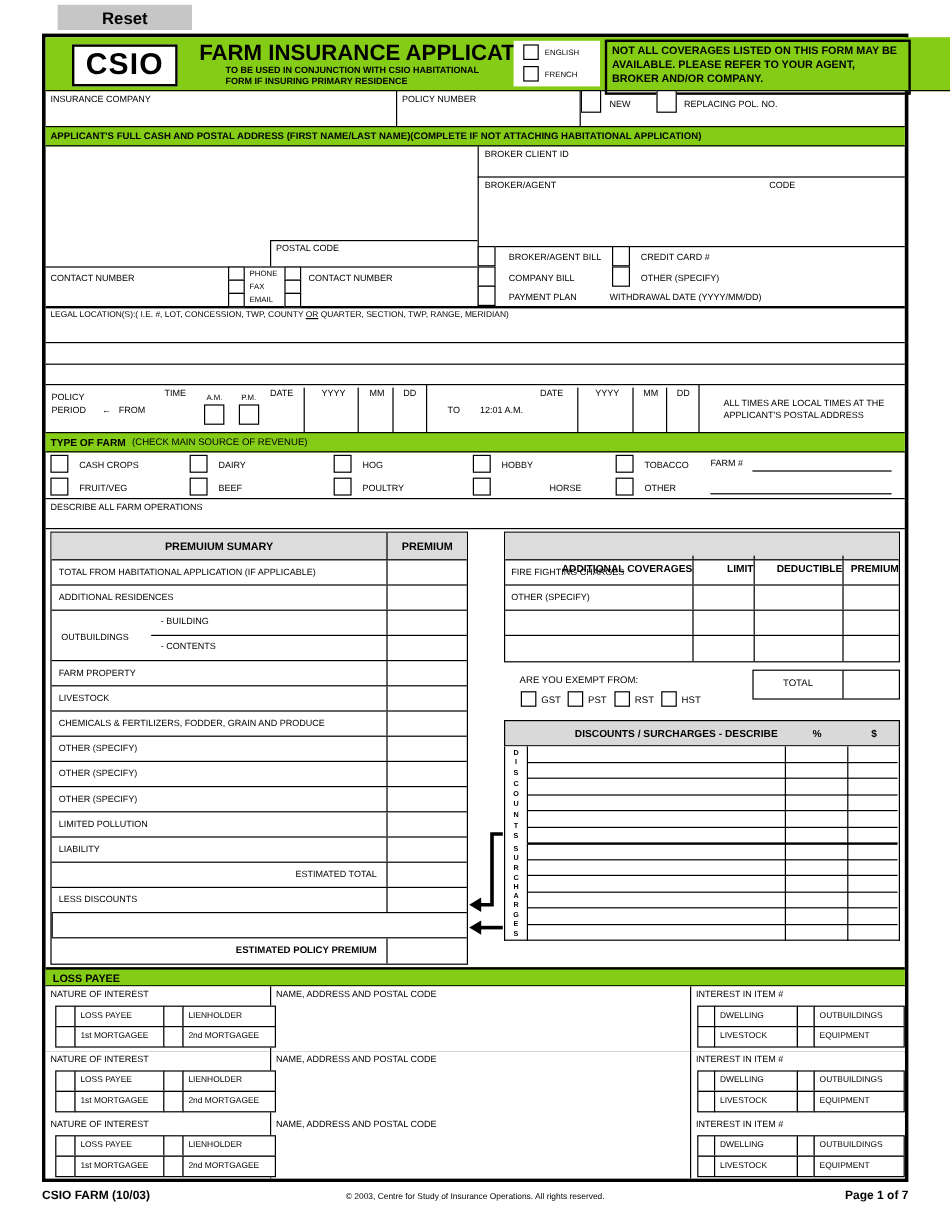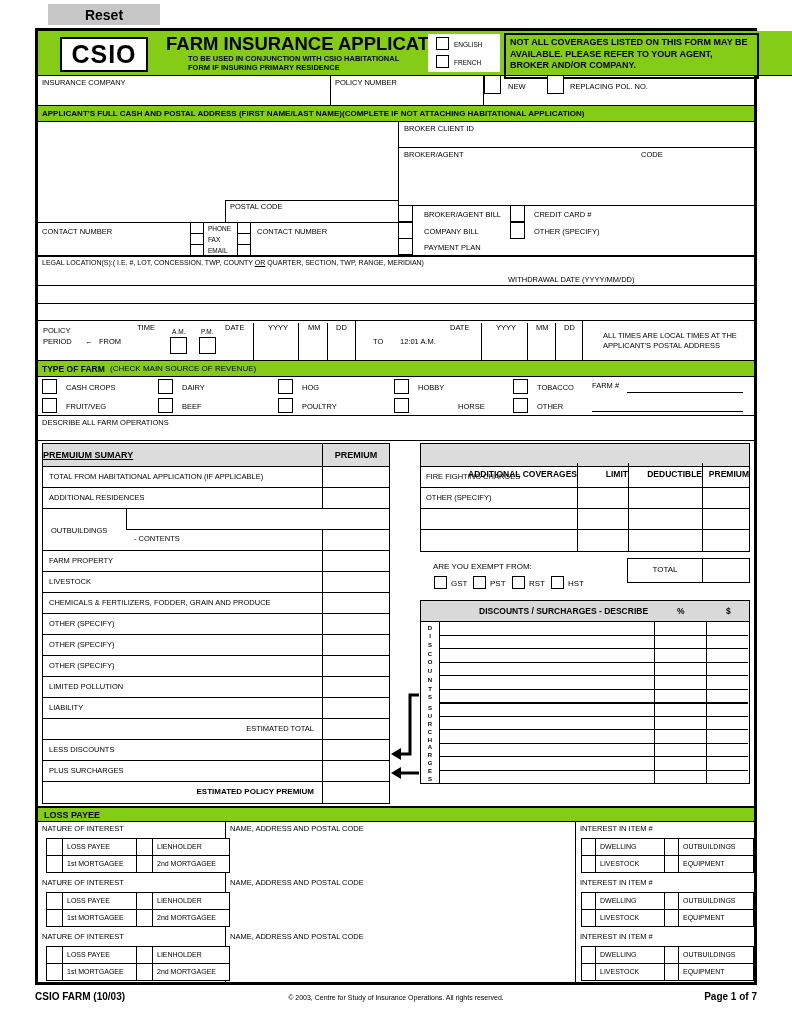--- a/index.html
+++ b/index.html
@@ -18,21 +18,21 @@
   .csio{position:absolute;left:22px;top:6px;width:84px;height:31px;background:#fff;border:2px solid #000;
         text-align:center;font-weight:bold;font-size:25px;line-height:30px;letter-spacing:1px;}
   .ftitle{position:absolute;left:128px;top:2px;font-weight:bold;font-size:18.5px;white-space:nowrap;}
   .fsub{position:absolute;left:150px;top:23px;font-weight:bold;font-size:7.5px;line-height:9px;white-space:nowrap;}
   .langbox{position:absolute;left:390px;top:3px;width:72px;height:38px;background:#fff;}
   .notice{position:absolute;left:466px;top:2px;width:243px;height:38px;border:2px solid #000;
           font-weight:bold;font-size:9px;line-height:11.5px;padding:2px 4px;box-sizing:content-box;}
   
   .ptable{position:absolute;left:4px;top:412px;width:348px;border:1.5px solid #000;background:#fff;box-sizing:border-box;}
   .phead{display:flex;height:22px;background:#dcdcdc;border-bottom:1px solid #000;font-weight:bold;font-size:9px;}
-  .phead .pt{width:279px;text-align:left;line-height:22px;text-decoration:underline;}
+  .phead .pt{width:279px;text-align:center;line-height:22px;}
   .phead .pp{flex:1;border-left:1px solid #000;text-align:center;line-height:22px;}
   .prow{display:flex;height:21px;border-bottom:1px solid #000;position:relative;box-sizing:border-box;}
   .prow:last-child{border-bottom:none;}
   .plabel{flex:1;font-size:7.5px;padding:5px 0 0 6px;white-space:nowrap;overflow:hidden;}
   .pcell{width:66px;border-left:1px solid #000;}
   .prow.r .plabel{text-align:right;padding-right:8px;}
   .prow.b .plabel{font-weight:bold;font-size:8px;}
   .prow.ob{height:42px;}
   .obname{position:absolute;left:8px;top:17px;font-size:7.5px;}
   .obsubs{margin-left:83px;flex:1;display:flex;flex-direction:column;}
@@ -208,20 +208,21 @@
             <div class="pcell"></div>
           </div>
           <div class="prow">
             <div class="plabel">ADDITIONAL RESIDENCES</div>
             <div class="pcell"></div>
           </div>
           <div class="prow ob">
             <div class="obname">OUTBUILDINGS</div>
             <div class="obsubs">
               <div class="obsub">
+                <span>- BUILDING</span>
                 <div class="pcell"></div>
               </div>
               <div class="obsub">
                 <span>- CONTENTS</span>
                 <div class="pcell"></div>
               </div>
             </div>
           </div>
           <div class="prow">
             <div class="plabel">FARM PROPERTY</div>
@@ -257,21 +258,20 @@
           </div>
           <div class="prow r">
             <div class="plabel">ESTIMATED TOTAL</div>
             <div class="pcell"></div>
           </div>
           <div class="prow">
             <div class="plabel">LESS DISCOUNTS</div>
             <div class="pcell"></div>
           </div>
           <div class="prow">
-            <div class="plabel">PLUS SURCHARGES</div>
             <div class="pcell"></div>
           </div>
           <div class="prow r b">
             <div class="plabel">ESTIMATED POLICY PREMIUM</div>
             <div class="pcell"></div>
           </div>
         </div>
     </div>
 
     <div class="atable">
@@ -390,21 +390,21 @@
       <div class="minicb" style="position: absolute; left: 360px; top: 174px; width: 15px; height: 17px;"></div>
       <div class="slab" style="position: absolute; left: 386px; top: 179px;">BROKER/AGENT BILL</div>
       <div class="minicb" style="position: absolute; left: 472px; top: 174px; width: 15px; height: 17px;"></div>
       <div class="slab" style="position: absolute; left: 496px; top: 179px;">CREDIT CARD #</div>
       <div class="minicb" style="position: absolute; left: 360px; top: 190.5px; width: 15px; height: 17px;"></div>
       <div class="slab" style="position: absolute; left: 386px; top: 195.5px;">COMPANY BILL</div>
       <div class="minicb" style="position: absolute; left: 472px; top: 190.5px; width: 15px; height: 17px;"></div>
       <div class="slab" style="position: absolute; left: 496px; top: 195.5px;">OTHER (SPECIFY)</div>
       <div class="minicb" style="position: absolute; left: 360px; top: 207px; width: 15px; height: 17px;"></div>
       <div class="slab" style="position: absolute; left: 386px; top: 212px;">PAYMENT PLAN</div>
-      <div class="slab" style="position: absolute; left: 470px; top: 212px; margin-top: 32px;">WITHDRAWAL DATE (YYYY/MM/DD)</div>
+      <div class="slab" style="position: absolute; left: 470px; top: 212px;">WITHDRAWAL DATE (YYYY/MM/DD)</div>
       <div class="cbx" style="position: absolute; left: 4px; top: 348px; width: 15px; height: 15px;"></div>
       <div class="slab" style="position: absolute; left: 28px; top: 352px;">CASH CROPS</div>
       <div class="cbx" style="position: absolute; left: 120px; top: 348px; width: 15px; height: 15px;"></div>
       <div class="slab" style="position: absolute; left: 144px; top: 352px;">DAIRY</div>
       <div class="cbx" style="position: absolute; left: 240px; top: 348px; width: 15px; height: 15px;"></div>
       <div class="slab" style="position: absolute; left: 264px; top: 352px;">HOG</div>
       <div class="cbx" style="position: absolute; left: 356px; top: 348px; width: 15px; height: 15px;"></div>
       <div class="slab" style="position: absolute; left: 380px; top: 352px;">HOBBY</div>
       <div class="cbx" style="position: absolute; left: 475px; top: 348px; width: 15px; height: 15px;"></div>
       <div class="slab" style="position: absolute; left: 499px; top: 352px;">TOBACCO</div>

